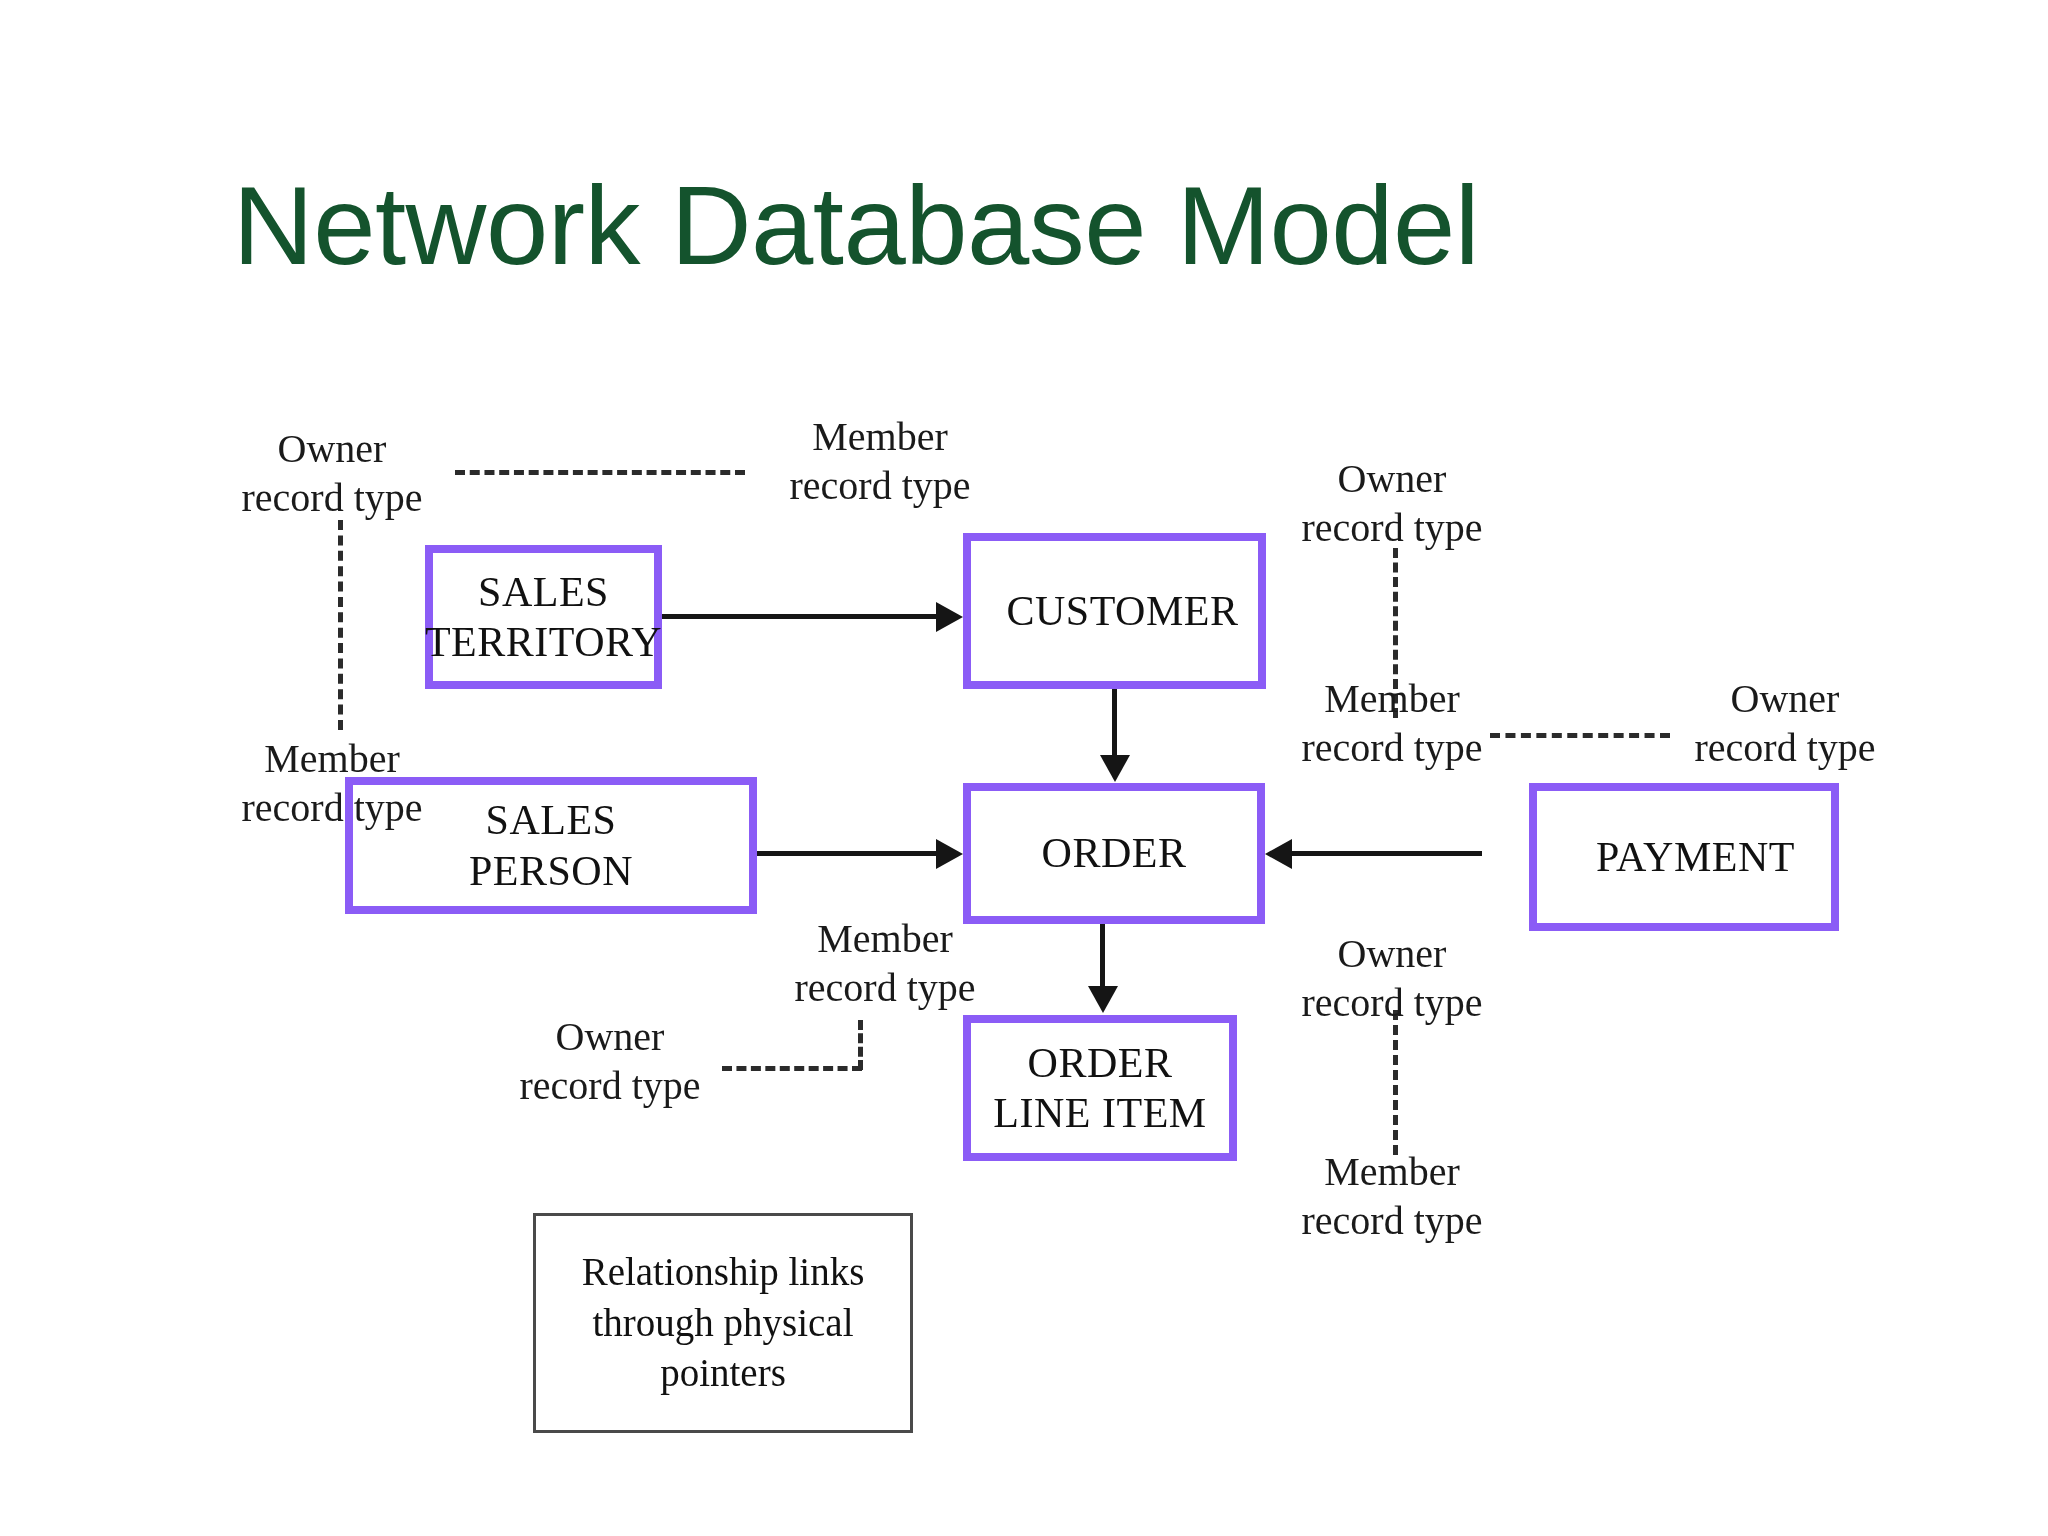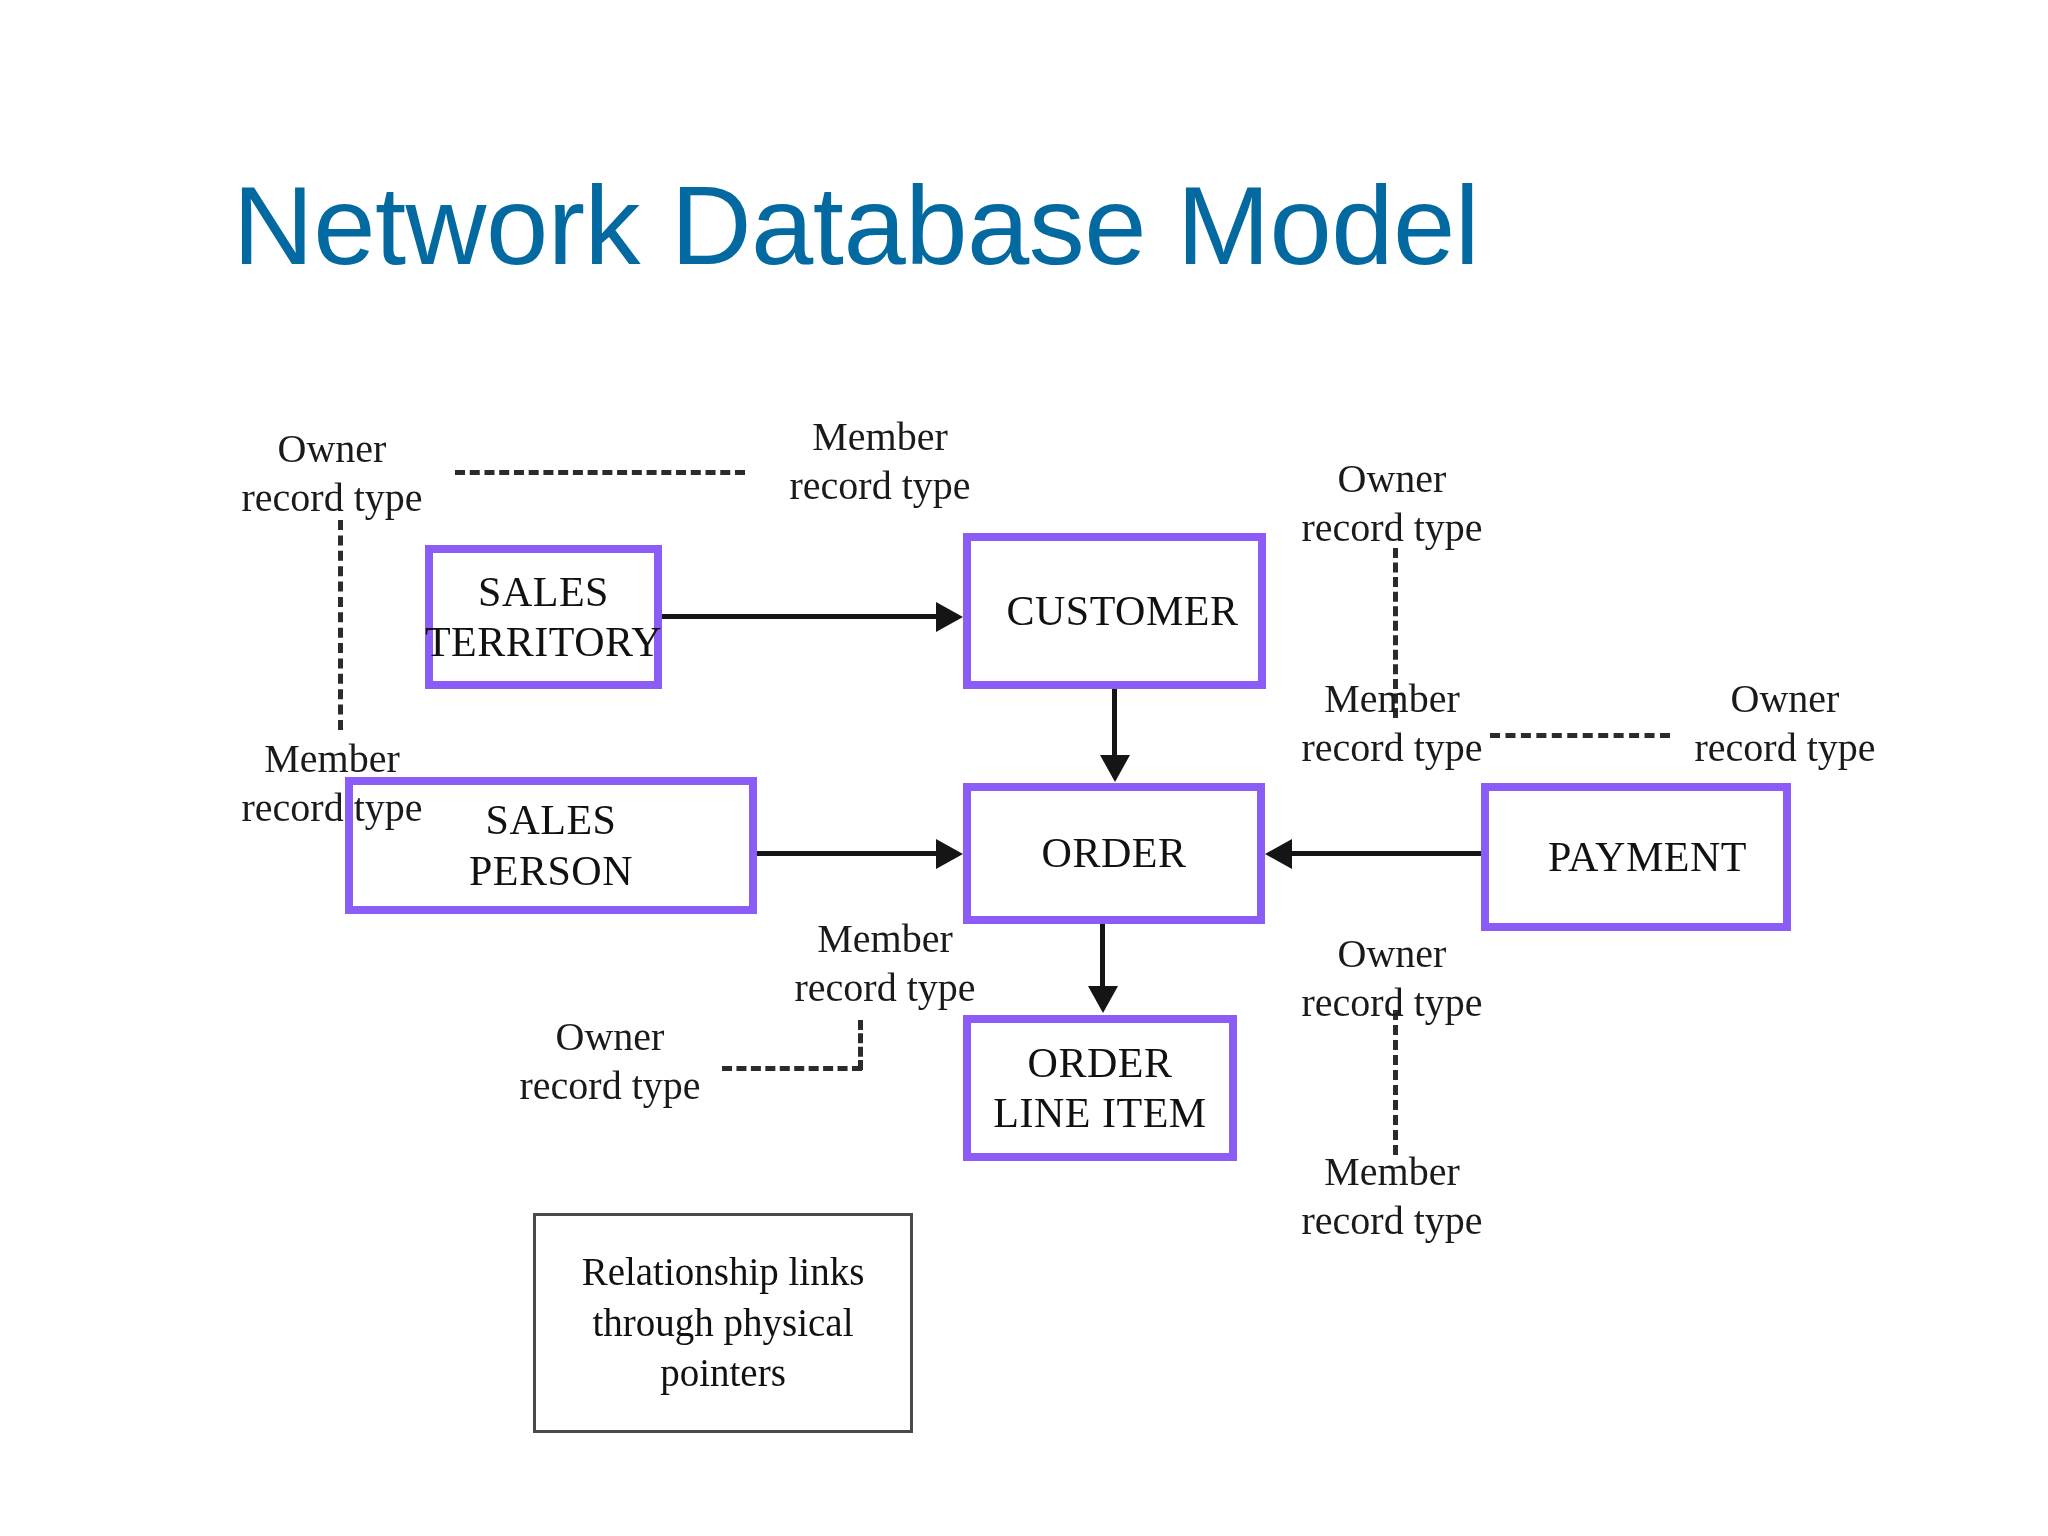--- a/index.html
+++ b/index.html
@@ -18,21 +18,21 @@
   #slide-title {
     position: absolute;
     left: 0;
     top: 170px;
     width: 1712px;
     text-align: center;
     font-family: "Liberation Sans", "DejaVu Sans", sans-serif;
     font-weight: 300;
     font-size: 112px;
     line-height: 1.0;
-    color: #0369a1;
+    color: #14532d;
     letter-spacing: -0.5px;
   }
   
   .entity {
     position: absolute;
     box-sizing: border-box;
     border: 8px solid #8b5cf6;
     background: #ffffff;
     display: flex;
     align-items: center;
@@ -43,21 +43,21 @@
     line-height: 1.20;
     letter-spacing: 0.5px;
     z-index: 4;
   }
   .entity .etext { display: block; white-space: pre-line; }
 
   #box-sales-territory { left: 425px;  top: 545px;  width: 237px; height: 144px; }
   #box-customer        { left: 963px;  top: 533px;  width: 303px; height: 156px; padding-left: 16px; }
   #box-sales-person    { left: 345px;  top: 777px;  width: 412px; height: 137px; }
   #box-order           { left: 963px;  top: 783px;  width: 302px; height: 141px; }
-  #box-payment         { left: 1481px; top: 783px;  width: 310px; height: 148px; padding-left: 23px; }
+  #box-payment         { left: 1529px; top: 783px;  width: 310px; height: 148px; padding-left: 23px; }
   #box-order-line-item { left: 963px;  top: 1015px; width: 274px; height: 146px; }
 
   #legend-box {
     position: absolute;
     left: 533px;
     top: 1213px;
     width: 380px;
     height: 220px;
     box-sizing: border-box;
     border: 3px solid #4a4a4a;

